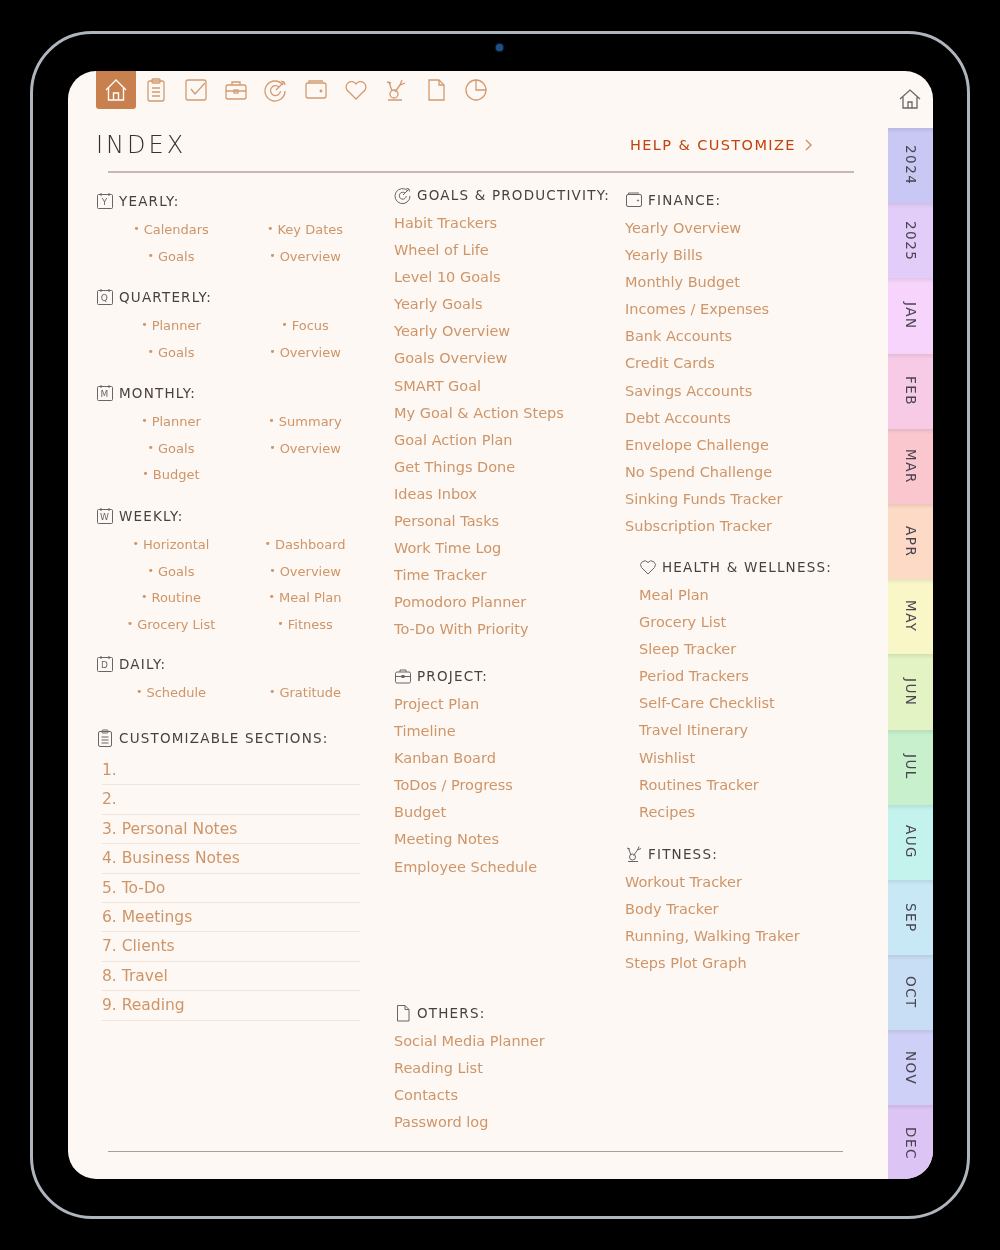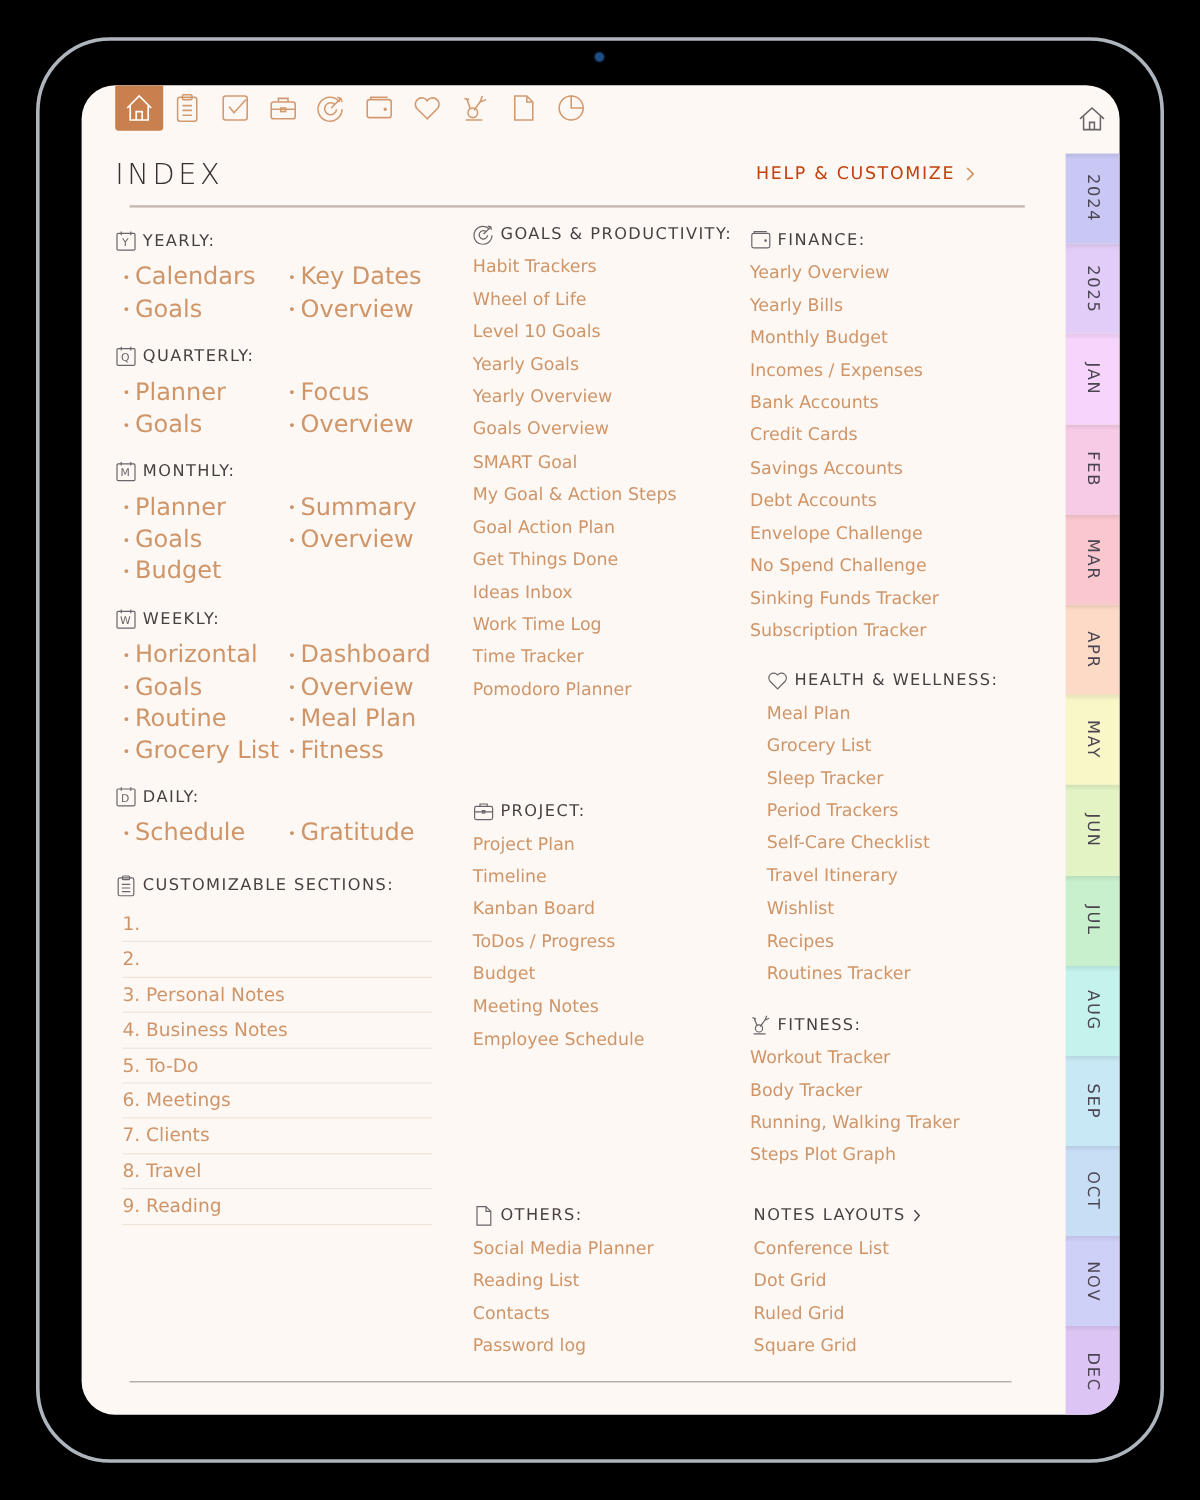--- a/index.html
+++ b/index.html
@@ -44,21 +44,21 @@
   .section { position: absolute; }
   .sec-head {
     display: flex; align-items: center; gap: 5px; font-size: 13.5px; letter-spacing: 1.2px;
     color: #4a3f40; height: 20px;
   }
   .sec-head svg { width: 18px; height: 18px; flex: none; }
   .link {
     color: #cf9568; font-size: 14.5px; cursor: pointer; white-space: nowrap; display: block;
   }
   .grid2 { display: grid; grid-template-columns: 138px 130px; margin-left: 6px; margin-top: 6px; }
-  .grid2 .link { height: 26.5px; line-height: 26.5px; font-size: 20px; }
+  .grid2 .link { height: 26.5px; line-height: 26.5px; font-size: 13px; text-align: center; }
   .grid2 .link::before { content: "•"; font-size: 11px; margin-right: 4px; position: relative; top: -2px; }
   .list .link { height: 27.1px; line-height: 27.1px; }
   .list { margin-top: 5px; }
 
   .custom-list { margin-left: 6px; margin-top: 8px; width: 258px; }
   .custom-row {
     height: 29.4px; border-bottom: 1px solid #efe3da; color: #cf9568; font-size: 15.5px;
     line-height: 28px; cursor: pointer;
   }
 
@@ -294,23 +294,25 @@
       <span class="link">Wheel of Life</span>
       <span class="link">Level 10 Goals</span>
       <span class="link">Yearly Goals</span>
       <span class="link">Yearly Overview</span>
       <span class="link">Goals Overview</span>
       <span class="link">SMART Goal</span>
       <span class="link">My Goal &amp; Action Steps</span>
       <span class="link">Goal Action Plan</span>
       <span class="link">Get Things Done</span>
       <span class="link">Ideas Inbox</span>
+      <span class="link">Personal Tasks</span>
       <span class="link">Work Time Log</span>
       <span class="link">Time Tracker</span>
       <span class="link">Pomodoro Planner</span>
+      <span class="link">To-Do With Priority</span>
     </div>
   </div>
 
   <div class="section" style="left:326px; top:595px;">
     <div class="sec-head">
       <svg viewBox="0 0 18 18" fill="none" stroke="#6b6468" stroke-width="1">
           <rect x="1.5" y="5" width="15" height="11" rx="1.5"></rect>
           <path d="M6 5V3h6v2M1.5 9.5h15"></path>
           <rect x="8" y="8.5" width="2" height="2"></rect>
         </svg>
@@ -376,22 +378,22 @@
       <span>HEALTH &amp; WELLNESS:</span>
     </div>
     <div class="list">
       <span class="link">Meal Plan</span>
       <span class="link">Grocery List</span>
       <span class="link">Sleep Tracker</span>
       <span class="link">Period Trackers</span>
       <span class="link">Self-Care Checklist</span>
       <span class="link">Travel Itinerary</span>
       <span class="link">Wishlist</span>
+      <span class="link">Routines Tracker</span>
       <span class="link">Recipes</span>
-      <span class="link">Routines Tracker</span>
     </div>
   </div>
 
   <div class="section" style="left:557px; top:773px;">
     <div class="sec-head">
       <svg viewBox="0 0 18 18" fill="none" stroke="#6b6468" stroke-width="1">
           <path d="M2 3 L5 4 M3.5 3.5 L6 10"></path>
           <path d="M14 1.5 L12.5 5 L16 3.5"></path>
           <path d="M12.5 5 L8.5 10.5"></path>
           <circle cx="7.5" cy="12" r="3"></circle>
@@ -400,34 +402,20 @@
       <span>FITNESS:</span>
     </div>
     <div class="list">
       <span class="link">Workout Tracker</span>
       <span class="link">Body Tracker</span>
       <span class="link">Running, Walking Traker</span>
       <span class="link">Steps Plot Graph</span>
     </div>
   </div>
 
-  <div class="section" style="left:560px; top:932px;">
-    <div class="sec-head" style="cursor:pointer;">
-      <span>NOTES LAYOUTS</span>
-      <svg style="width:8px;height:12px;" viewBox="0 0 8 12" fill="none" stroke="#4a3f40" stroke-width="1.2">
-          <path d="M2 1.5 L6 6 L2 10.5"></path>
-        </svg>
-    </div>
-    <div class="list">
-      <span class="link">Conference List</span>
-      <span class="link">Dot Grid</span>
-      <span class="link">Ruled Grid</span>
-      <span class="link">Square Grid</span>
-    </div>
-  </div>
 
   <div class="bottom-rule"></div>
 
   <div class="tabs" id="tabs">
     <div class="tab" style="background: rgb(201, 200, 245);">
         <span>2024</span>
       </div>
     <div class="tab" style="background: rgb(226, 205, 248);">
         <span>2025</span>
       </div>

